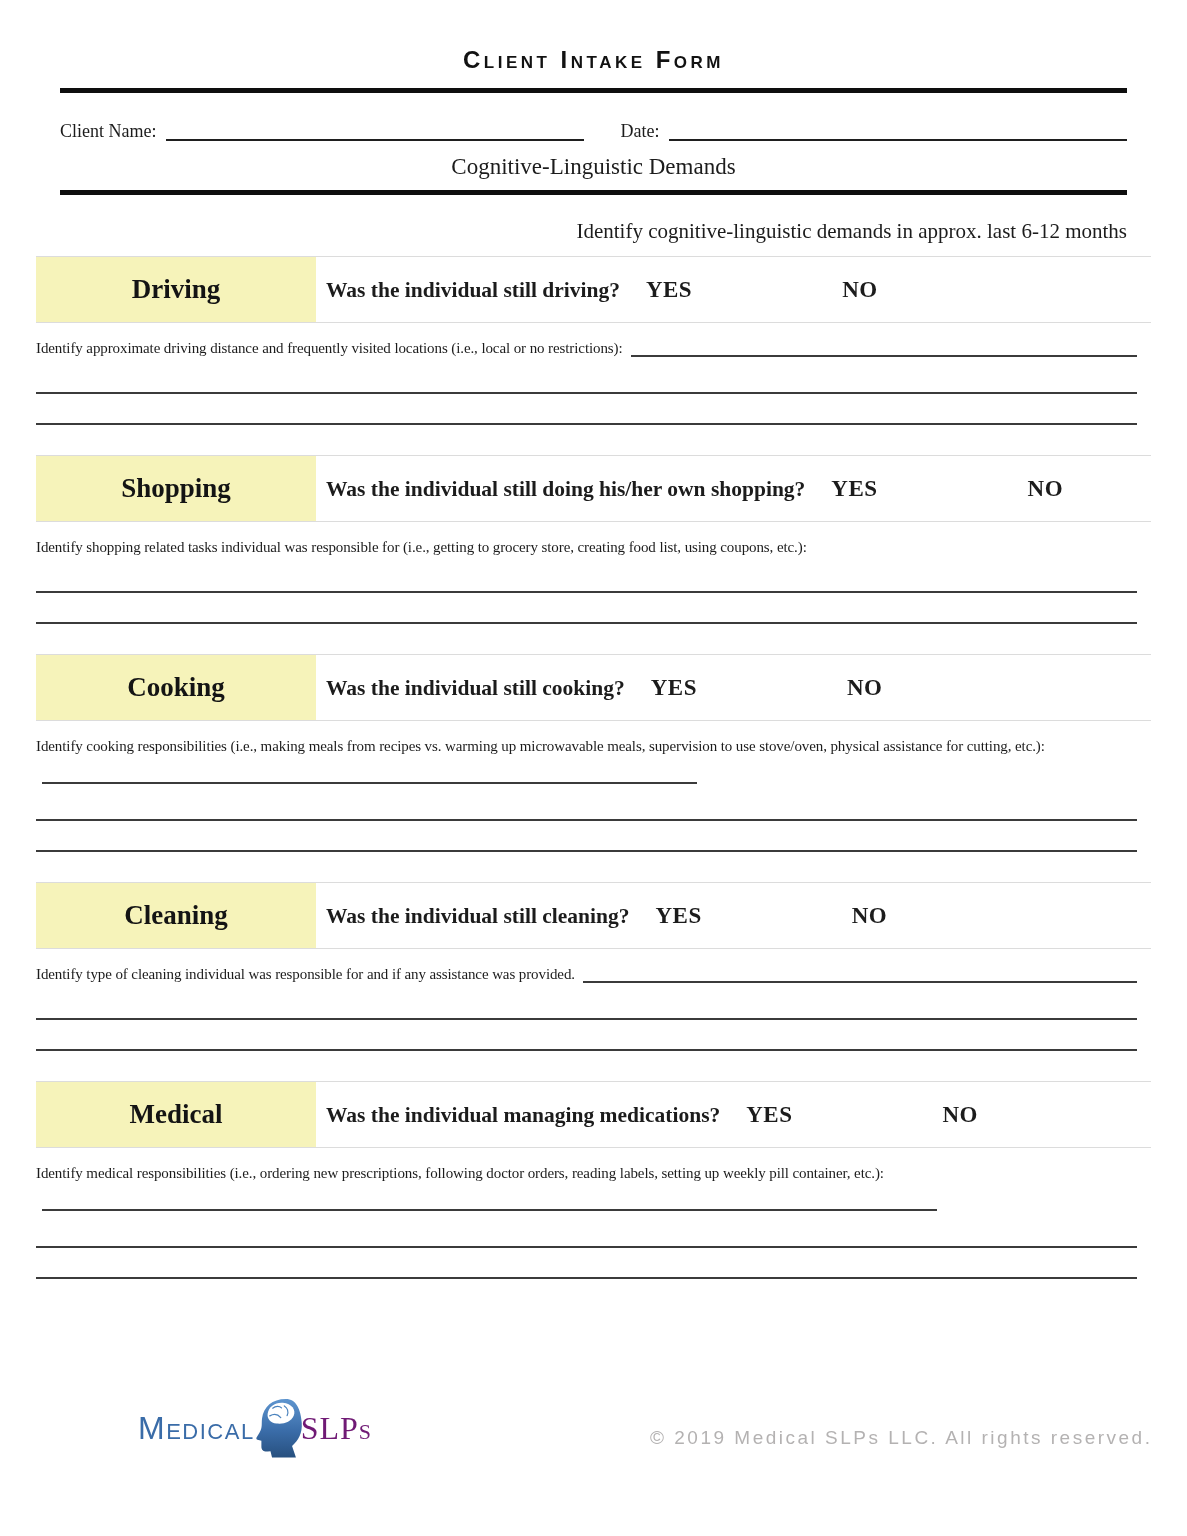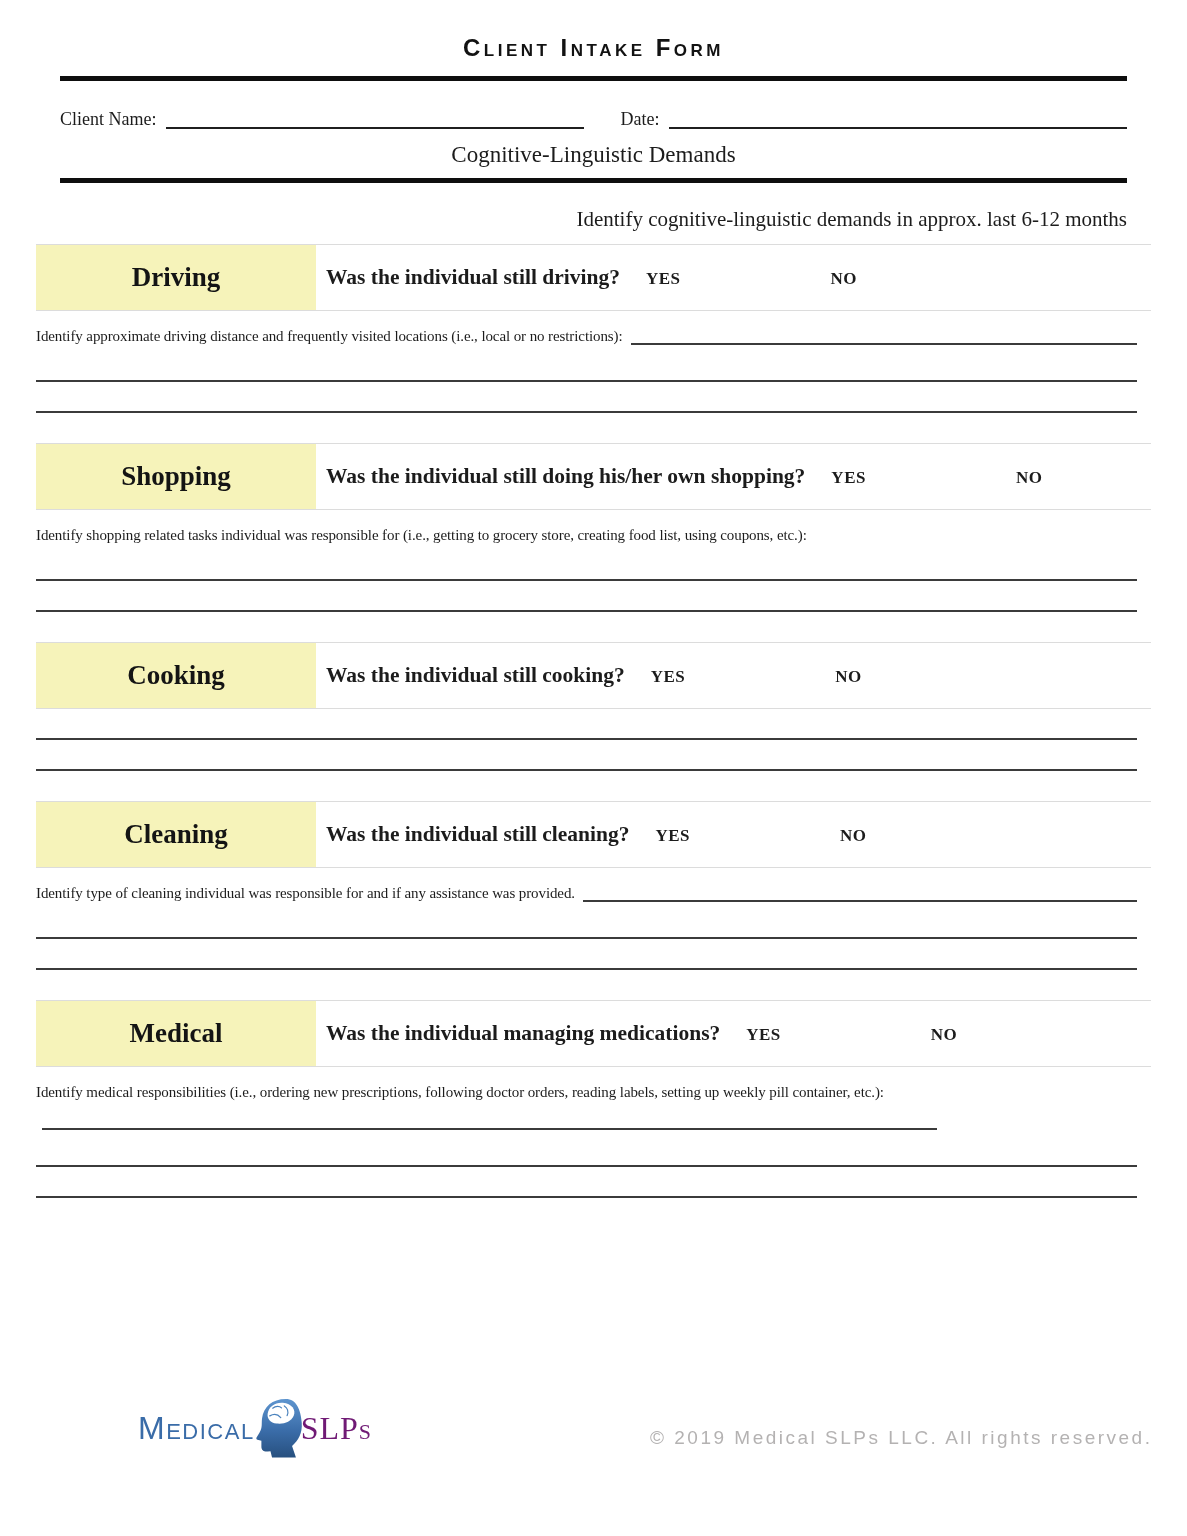--- a/index.html
+++ b/index.html
@@ -8,21 +8,21 @@
     position:relative;
     width:1187px; height:1536px;
     margin:0 auto;
     background:#ffffff;
     font-family:"Liberation Serif", serif;
     color:#1c1c1c;
     overflow:hidden;
   }
 
   
-  .header { margin:0 60px; padding-top:34px; }
+  .header { margin:0 60px; padding-top:46px; }
   .doc-title {
     text-align:center;
     font-family:"Liberation Sans", sans-serif;
     font-weight:700;
     font-variant:small-caps;
     letter-spacing:3.5px;
     font-size:24px;
     color:#121212;
   }
   .rule { height:5px; background:#0e0e0e; margin-top:14px; }
@@ -53,21 +53,21 @@
     width:280px; height:100%;
     background:#f6f3ba;
     display:flex; align-items:center; justify-content:center;
     font-weight:700; font-size:27px; color:#141414;
   }
   .section-q {
     margin-left:10px;
     font-weight:700; font-size:21.5px;
     display:flex; align-items:baseline; white-space:nowrap;
   }
-  .opt { font-size:17px; font-weight:700; letter-spacing:0.5px; }
+  .opt { font-size:23px; font-weight:700; letter-spacing:0.5px; }
   .opt-yes { margin-left:26px; }
   .opt-no  { margin-left:150px; }
 
   .prompt {
     font-size:15px; line-height:29px;
     margin-top:11px; margin-right:14px;
     letter-spacing:-0.1px;
   }
   .prompt-flex { display:flex; align-items:baseline; }
   .prompt-flex .ptext { white-space:nowrap; }
@@ -160,20 +160,23 @@
     </div>
 
     <div class="section">
       <div class="section-header">
         <div class="section-label">Cooking</div>
         <div class="section-q">
           <span>Was the individual still cooking?</span>
           <span class="opt opt-yes">YES</span>
           <span class="opt opt-no">NO</span>
         </div>
+      </div>
+      <div class="prompt">
+        <span>Identify cooking responsibilities (i.e., making meals from recipes vs. warming up microwavable meals, supervision to use stove/oven, physical assistance for cutting, etc.):</span><span class="fill-inline fill-cooking"></span>
       </div>
       <div class="blank"></div>
       <div class="blank"></div>
     </div>
 
     <div class="section">
       <div class="section-header">
         <div class="section-label">Cleaning</div>
         <div class="section-q">
           <span>Was the individual still cleaning?</span>

